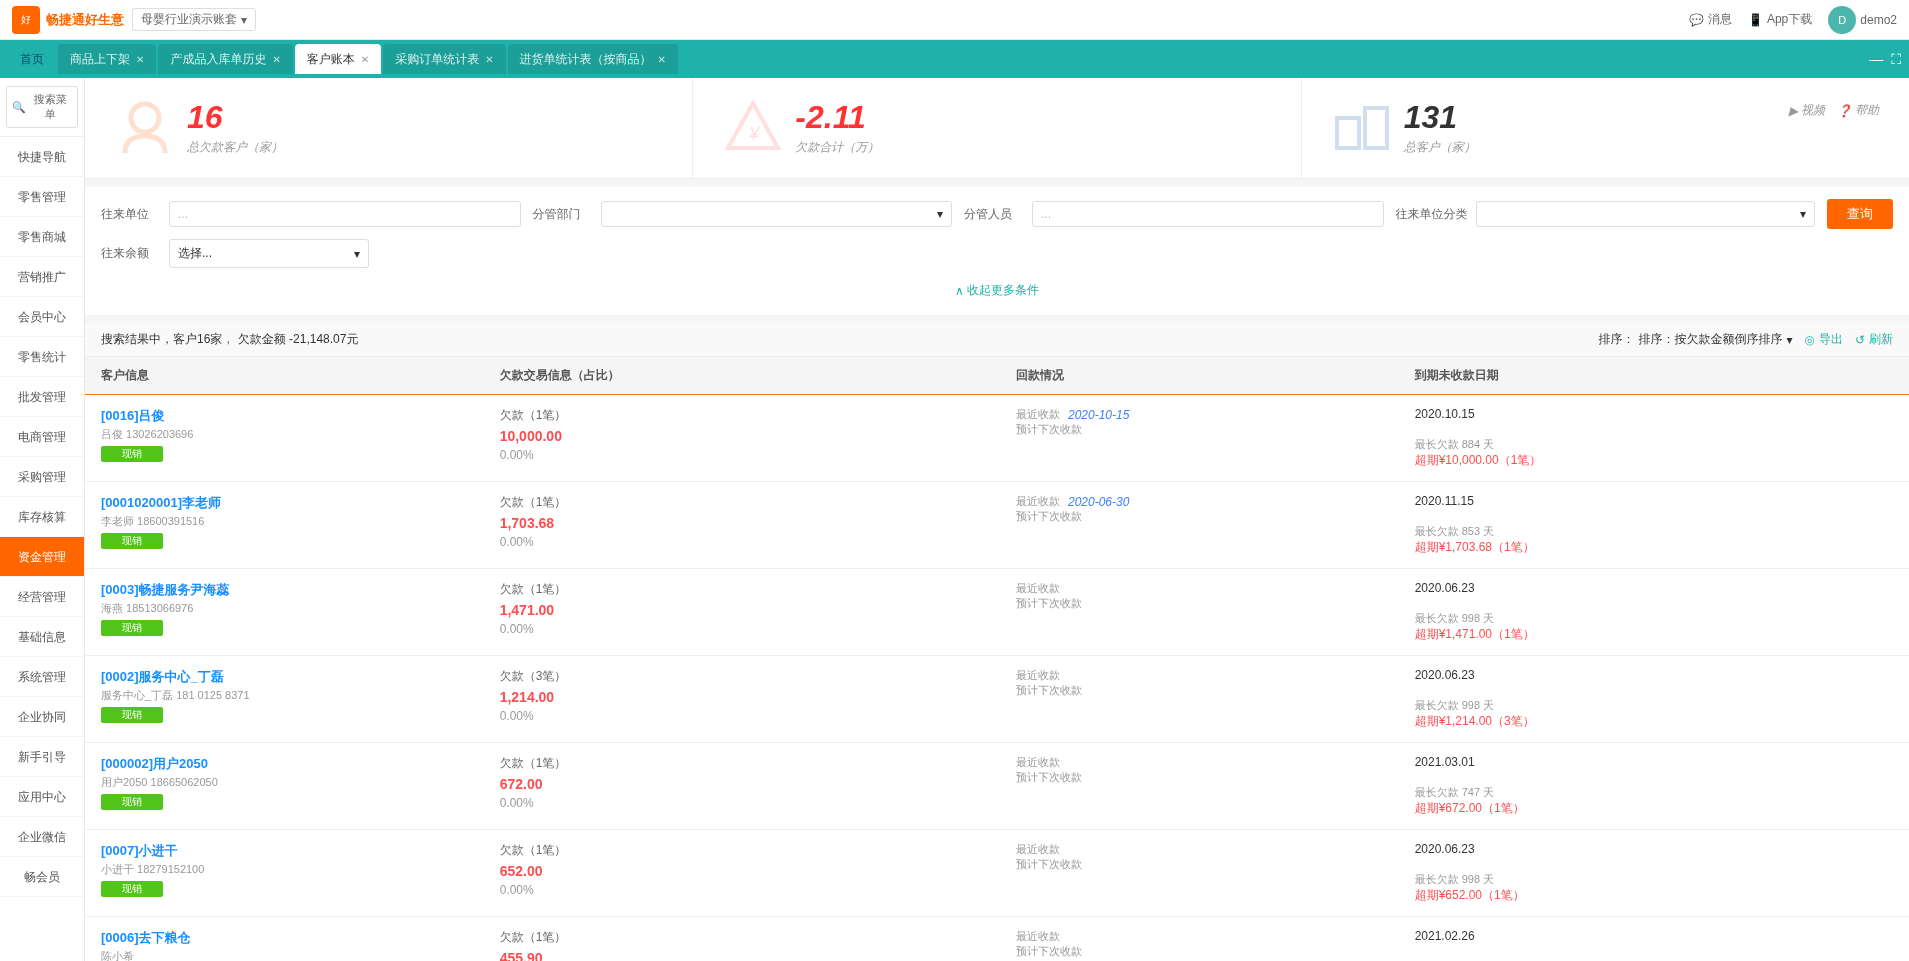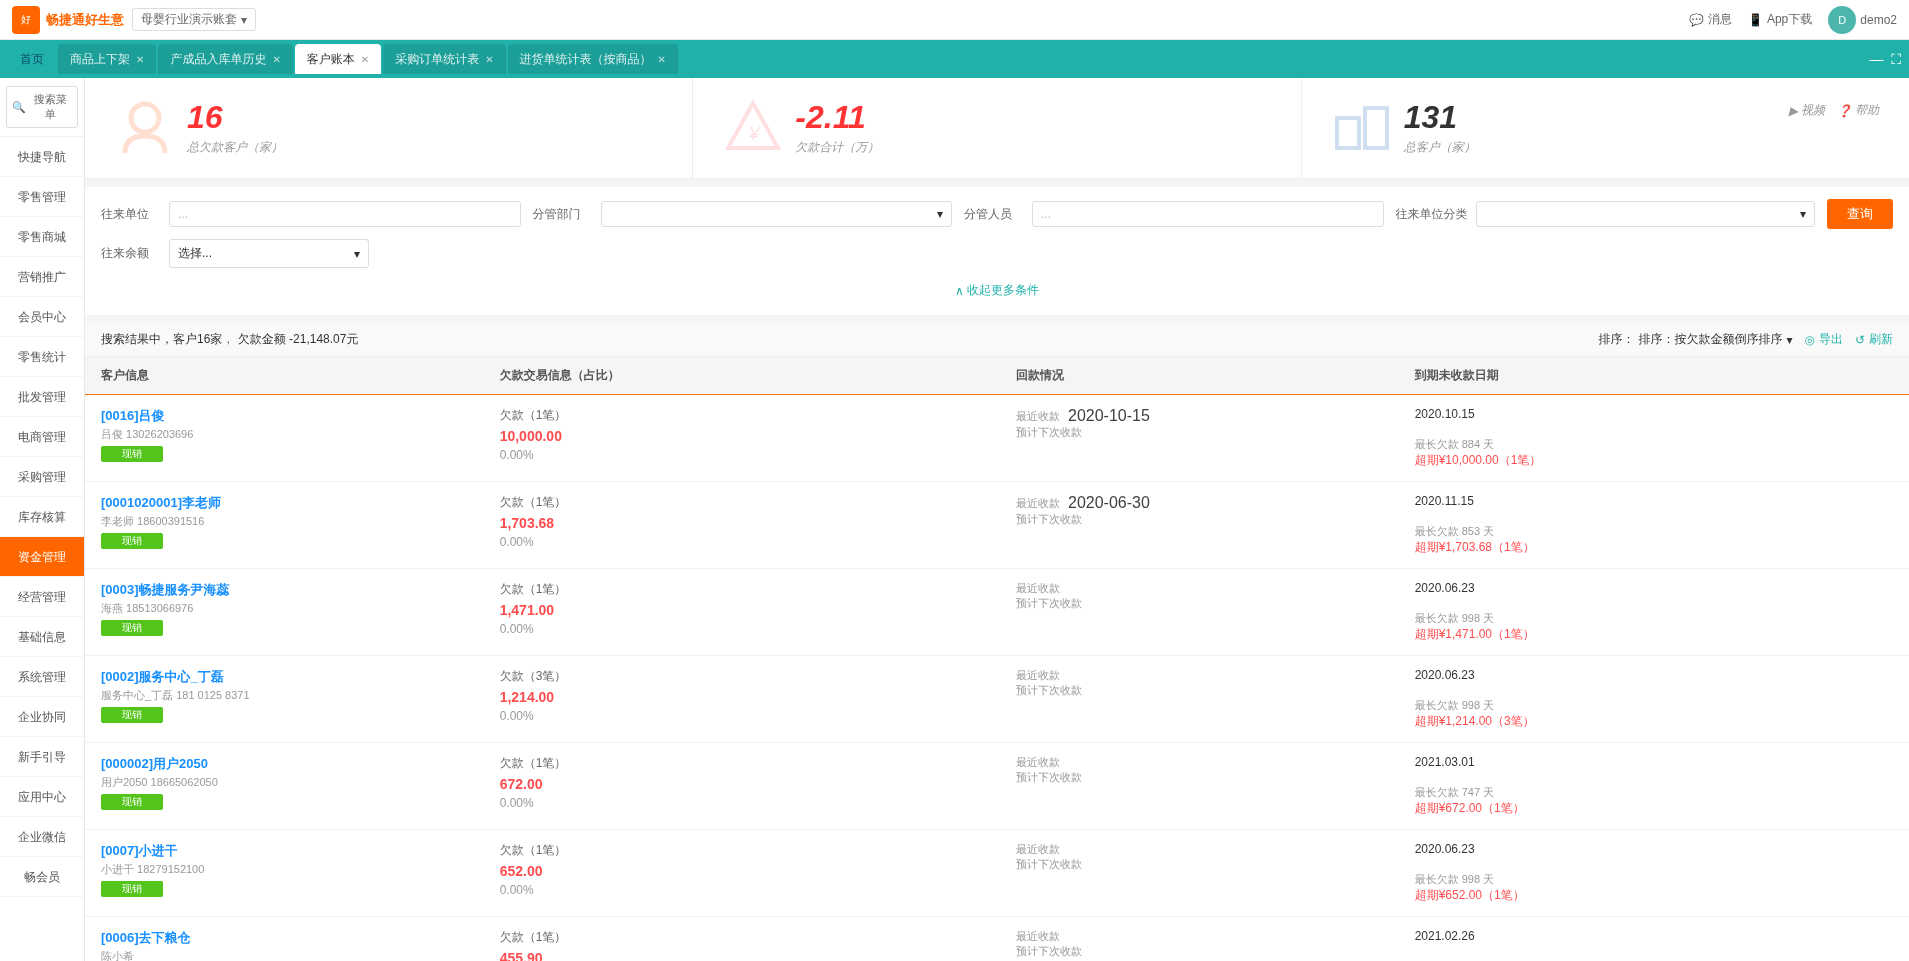--- a/index.html
+++ b/index.html
@@ -81,21 +81,21 @@
     .col-debt { flex: 3; }
     .col-recovery { flex: 2.5; padding-left: 38px; }
     .col-overdue { flex: 3; }
     .customer-name { color: #1890ff; cursor: pointer; font-size: 13px; font-weight: bold; }
     .customer-sub { color: #999; font-size: 11px; margin-top: 2px; }
     .customer-tag { display: inline-block; background: #52c41a; color: #fff; font-size: 10px; padding: 1px 21px; border-radius: 2px; margin-top: 4px; }
     .debt-amount { color: #ff4d4f; font-size: 14px; font-weight: bold; }
     .debt-count { color: #666; font-size: 12px; margin-bottom: 4px; }
     .debt-ratio { color: #999; font-size: 12px; margin-top: 4px; }
     .recovery-label { color: #999; font-size: 11px; }
-    .recovery-value { color: #404040; font-size: 16px; }
+    .recovery-value { color: #3b82f6; font-size: 12px; font-style: italic; }
     .overdue-date { color: #333; font-size: 12px; }
     .overdue-days { color: #999; font-size: 11px; margin-top: 16px; }
     .overdue-link { color: #ff4d4f; cursor: pointer; font-size: 12px; }
 
     
     .sort-select { display: flex; align-items: center; gap: 4px; color: #666; font-size: 12px; cursor: pointer; }
     .sort-select span { color: #333; }
   </style>
 </head>
 <body>

